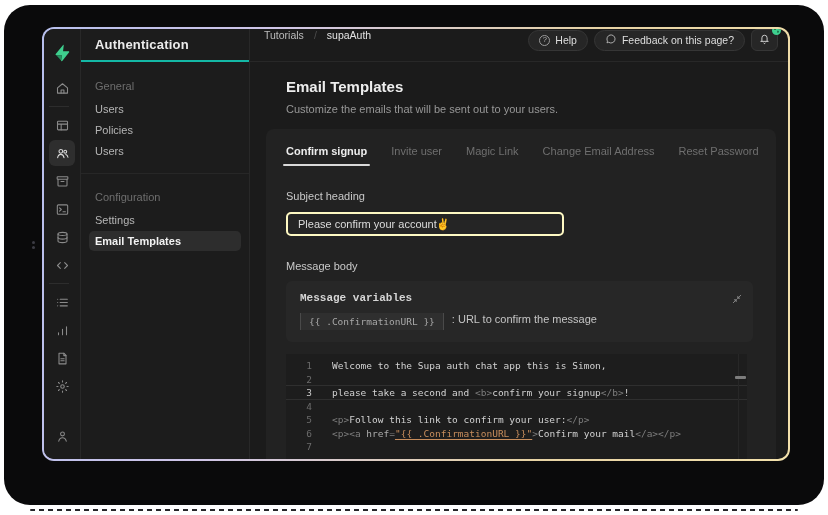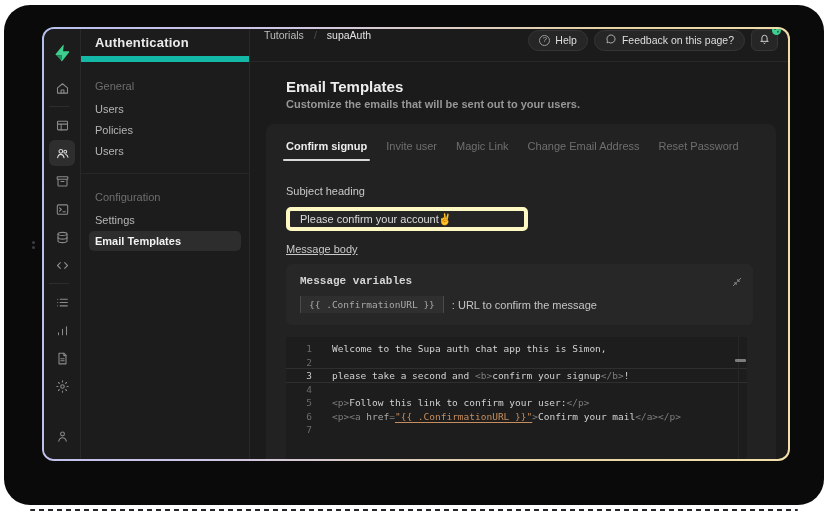--- a/index.html
+++ b/index.html
@@ -23,21 +23,21 @@
   .rail-btn { width:26px; height:26px; border-radius:6px; display:flex; align-items:center; justify-content:center;
     color:#8a8a8a; margin:2px 0; cursor:pointer; }
   .rail-btn.selected { background:#2e2e2e; color:#d9d9d9; }
   .rail-div { width:20px; height:1px; background:#2d2d2d; margin:5px 0; }
   .rail-spacer { flex:1; }
   .rail svg { display:block; }
 
   
   .sidenav { width:169px; flex:0 0 169px; background:#1c1c1c; border-right:1px solid #282828; display:flex; flex-direction:column; }
   .sidenav-header { height:33px; flex:0 0 33px; display:flex; align-items:center; padding:0 14px;
-    border-bottom:6px solid #14b8a6; font-size:13px; font-weight:600; color:#ebebeb; letter-spacing:.2px; }
+    border-bottom:2px solid #14b8a6; font-size:13px; font-weight:600; color:#ebebeb; letter-spacing:.2px; }
   .sidenav-body { padding:13px 8px; }
   .section-label { color:#6e6e6e; font-size:11px; padding:5px 6px 6px; }
   .nav-item { font-size:11px; color:#b5b5b5; padding:4px 6px; border-radius:5px; margin:1px 0; cursor:pointer; }
   .nav-item.selected { background:#2d2d2d; color:#f2f2f2; font-weight:600; }
   .nav-divider { height:1px; background:#272727; margin:12px -8px; }
 
   
   .main { flex:1; display:flex; flex-direction:column; min-width:0; }
   .topbar { height:33px; flex:0 0 33px; border-bottom:1px solid #282828; display:flex; align-items:flex-start;
     padding:0 10px 0 14px; }
@@ -52,40 +52,40 @@
     display:flex; align-items:center; justify-content:center; color:#b5b5b5; }
   .bell-btn { position:relative; width:27px; height:22px; background:#262626; border:1px solid #363636;
     border-radius:6px; display:flex; align-items:center; justify-content:center; color:#cfcfcf; cursor:pointer; }
   .bell-dot { position:absolute; top:-4px; right:-4px; width:9px; height:9px; border-radius:50%;
     background:radial-gradient(circle at 32% 35%, #1f7a51 0.9px, transparent 1.3px),
                radial-gradient(circle at 66% 62%, #1f7a51 0.9px, transparent 1.3px), #3ecf8e; }
 
   .content { flex:1; padding:16px 8px 0 16px; overflow:hidden; }
   .page-head { margin-left:20px; }
   .page-title { font-size:15px; font-weight:600; color:#ededed; }
-  .page-sub { margin-top:3px; font-size:11px; color:#979797;font-weight:bold; }
+  .page-sub { margin-top:8px; font-size:11px; color:#979797; }
 
   .panel { margin-top:14px; background:#222222; border-radius:8px; padding:16px 20px 40px; width:510px; }
 
-  .tabs { display:flex; gap:19px; }
+  .tabs { display:flex; gap:24px; }
   .tab { font-size:11px; color:#6f6f6f; padding-bottom:9px; position:relative; cursor:pointer; white-space:nowrap; }
   .tab.active { color:#ededed; font-weight:600; }
   .tab.active::after { content:""; position:absolute; left:-3px; right:-3px; bottom:0; height:2px;
     background:#d9d9d9; border-radius:2px; }
 
   .field-label { font-size:11px; color:#c9c9c9; }
   .lbl-subject { margin-top:24px; }
-  .subject-input { margin-top:10px; width:242px; height:24px; background:#252525; border:4px solid #fef9c3;
+  .subject-input { margin-top:10px; width:278px; height:24px; background:#252525; border:2px solid #fef9c3;
     border-radius:5px; color:#dcdcdc; font-size:11px; padding:0 10px; font-family:"Liberation Sans",sans-serif; outline:none; display:block; }
-  .lbl-body { margin-top:12px;text-decoration:underline; }
+  .lbl-body { margin-top:24px; }
 
   .vars { margin-top:9px; background:#272727; border-radius:6px; padding:11px 14px 12px; width:467px; position:relative; }
   .vars-title { font-size:11px; font-weight:600; color:#d5d5d5;font-family:Liberation Mono, monospace; }
   .collapse-btn { position:absolute; right:11px; top:9px; color:#8b8b8b; cursor:pointer; }
-  .vars-row { margin-top:9px; display:flex; align-items:center; gap:8px; }
+  .vars-row { margin-top:9px; display:flex; gap:8px; }
   .chip { font-family:"DejaVu Sans Mono", monospace; font-size:9.5px; color:#a8a8a8; background:#2f2f2f;
     padding:3px 8px; border-left:1px solid #4a4a4a; border-right:1px solid #4a4a4a; white-space:pre; }
   .vars-desc { font-size:11px; color:#c5c5c5; }
 
   .editor { margin-top:12px; background:#1d1d1d; width:461px; height:132px; display:flex; position:relative;
     font-family:"DejaVu Sans Mono", monospace; font-size:9.5px; line-height:13.5px; cursor:text; }
   .gutter { width:34px; flex:0 0 34px; text-align:right; color:#6b6b6b; padding:5px 8px 0 0; }
   .gutter .ln.active { color:#c9c9c9; }
   .code { flex:1; padding:5px 0 0 12px; white-space:pre; position:relative; z-index:1; }
   .line { height:13.5px; }

